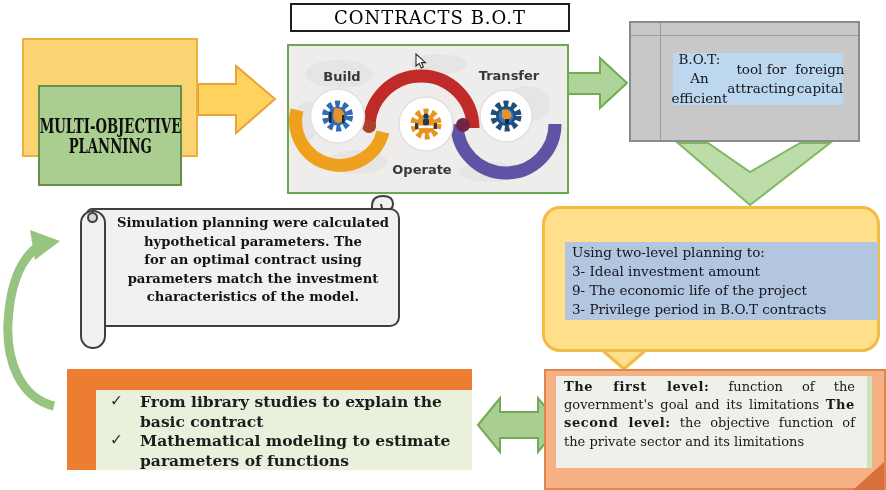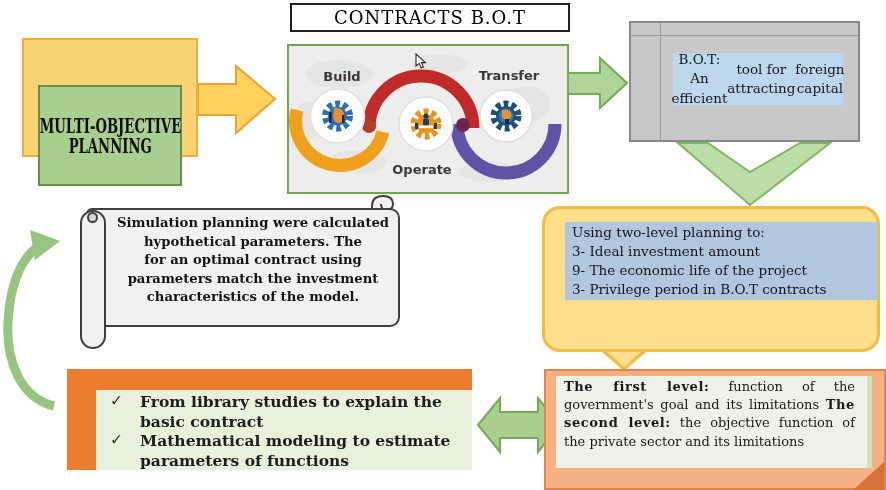--- a/index.html
+++ b/index.html
@@ -21,21 +21,21 @@
   
   .gray-box{left:629px;top:21px;width:231px;height:121px;background:#C8C8C8;border:2px solid #8A8A8A;box-sizing:border-box;}
   .gray-hline{left:0;top:12px;width:227px;height:0;border-top:1.5px solid #9C9C9C;}
   .gray-vline{left:29px;top:0;width:0;height:117px;border-left:1.5px solid #9C9C9C;}
   .gray-blue{left:42px;top:30px;width:170px;height:52px;background:#BDD7EE;
              display:flex;align-items:center;justify-content:center;text-align:center;
              font-size:13.5px;line-height:19.5px;color:#16161d;white-space:pre-line;}
 
   
   .bubble{left:542px;top:206px;width:338px;height:146px;background:#FFDE8C;border:3px solid #F2BC43;border-radius:18px;box-sizing:border-box;}
-  .bubble-blue{left:565px;top:222px;width:313px;height:78px;background:#B3C6E0;padding:1px 0 0 7px;box-sizing:border-box;
+  .bubble-blue{left:565px;top:242px;width:313px;height:78px;background:#B3C6E0;padding:1px 0 0 7px;box-sizing:border-box;
                font-size:13.5px;line-height:19px;color:#14141f;}
 
   
   .scroll-body{left:86px;top:208px;width:314px;height:119px;background:#F1F1F1;border:2px solid #3F3F3F;
                border-radius:6px 10px 10px 6px;box-sizing:border-box;}
   .scroll-roll{left:80px;top:210px;width:26px;height:139px;background:#F1F1F1;border:2px solid #3F3F3F;
                border-radius:13px;box-sizing:border-box;}
   .scroll-cap{left:87px;top:212px;width:11px;height:11px;background:#D7D7D7;border:2px solid #3F3F3F;border-radius:50%;box-sizing:border-box;}
   .scroll-text{left:110px;top:214px;width:286px;text-align:center;font-weight:bold;font-size:13.2px;line-height:18.6px;color:#141414;}
 

